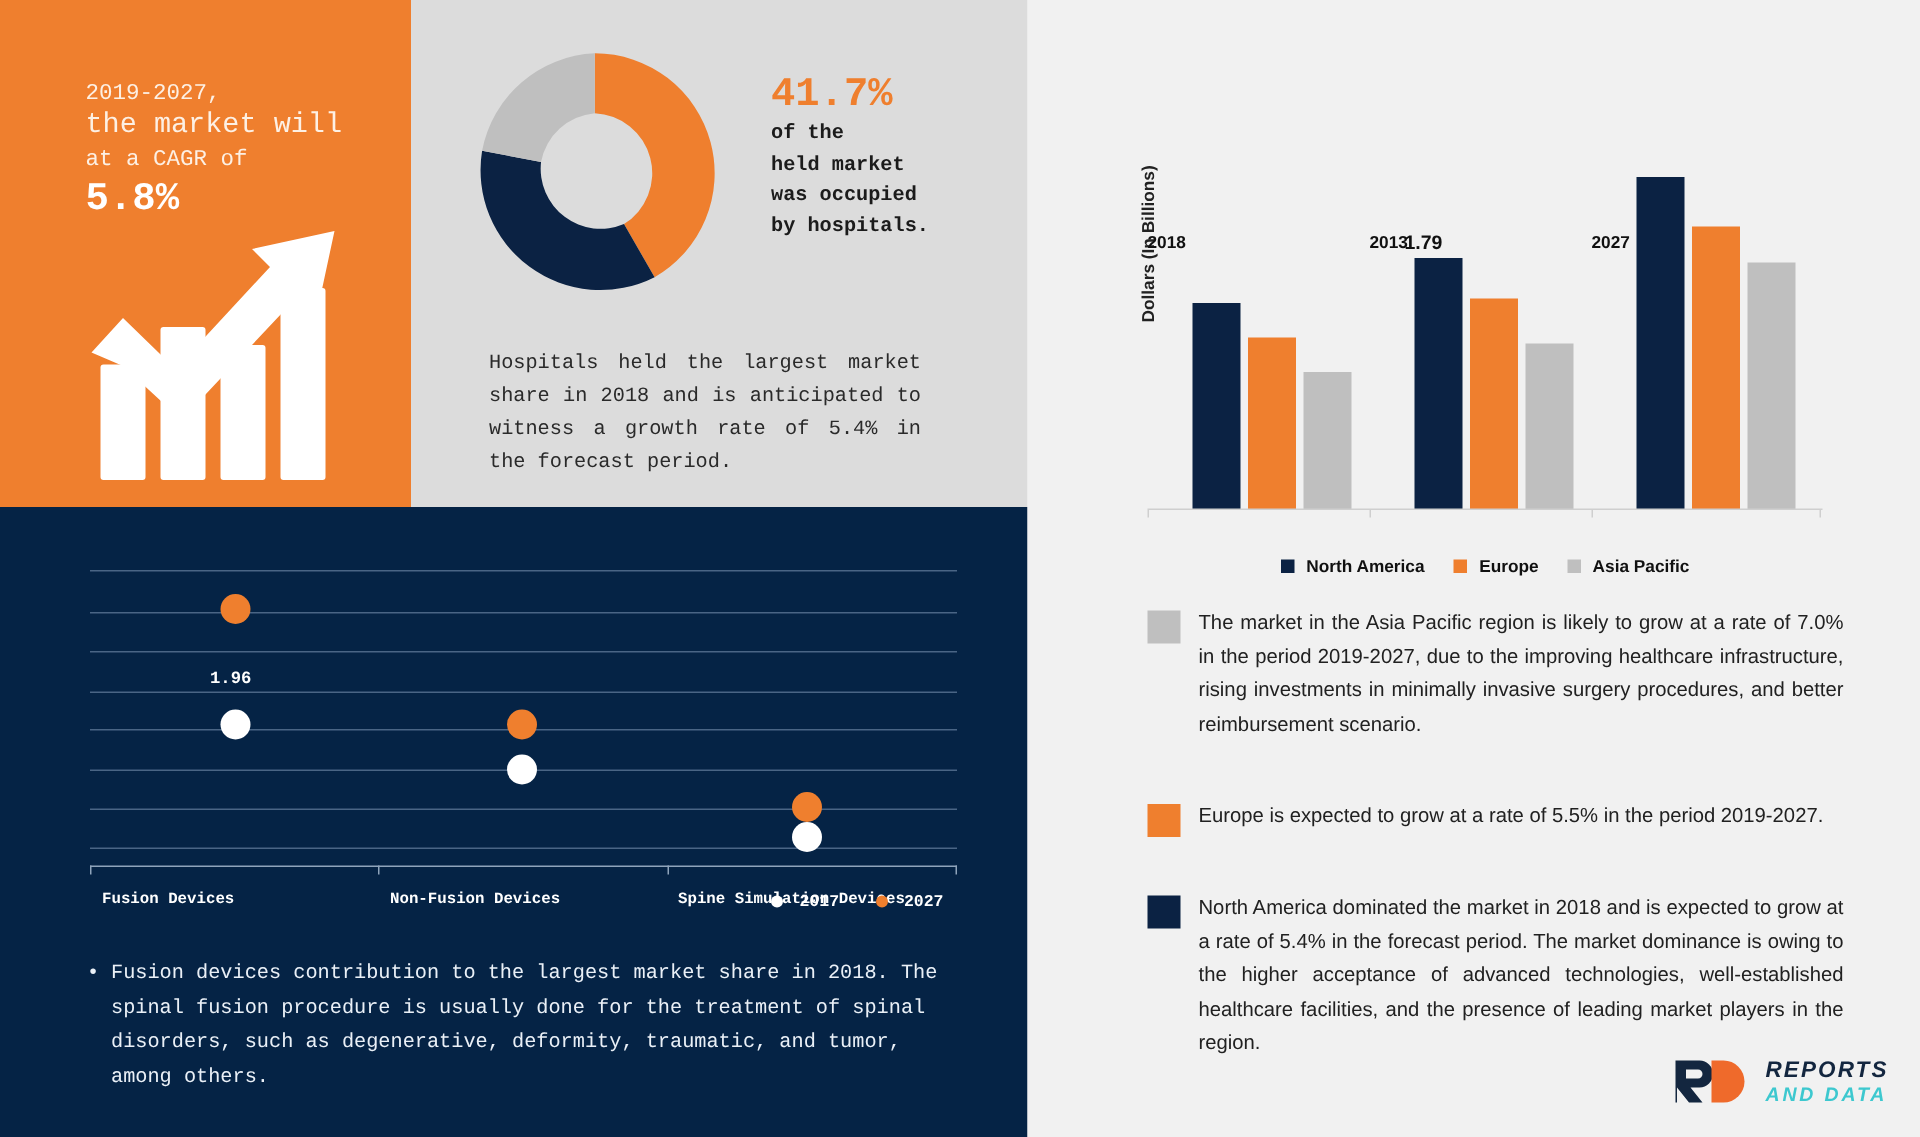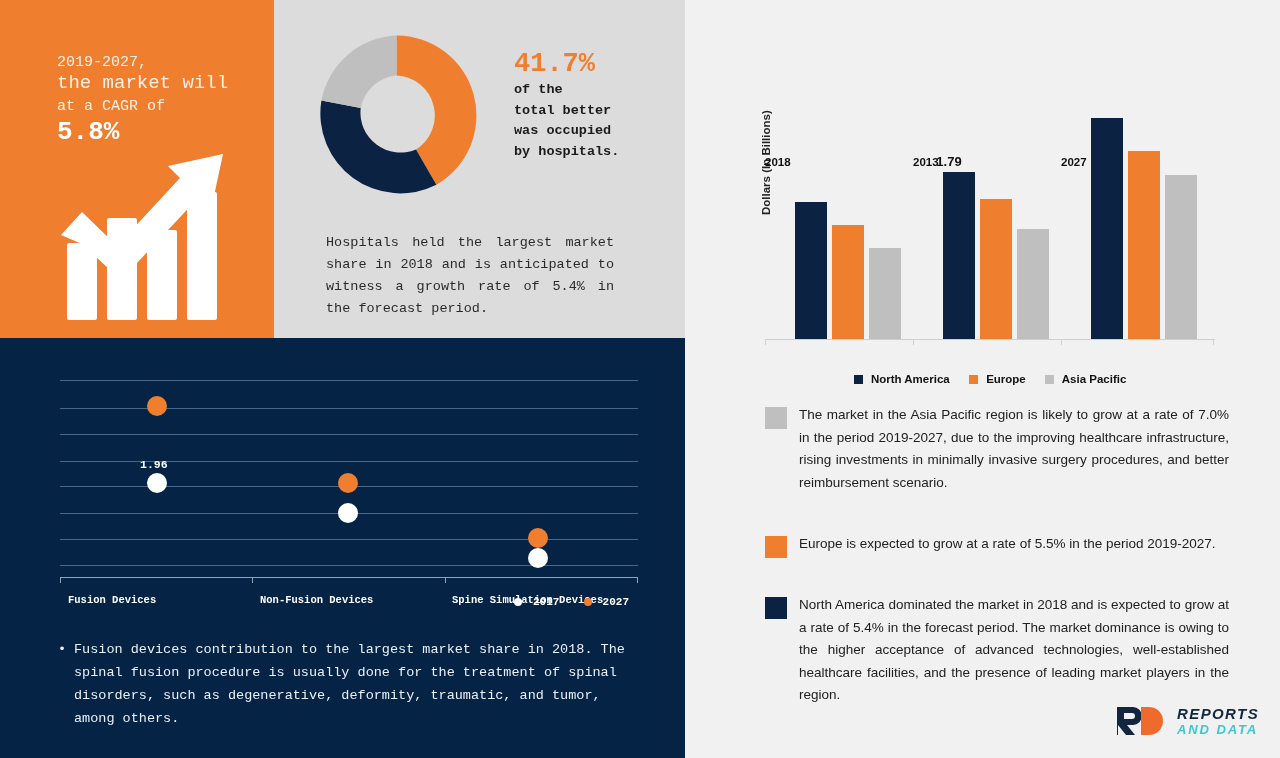--- a/index.html
+++ b/index.html
@@ -128,42 +128,42 @@
           <path d="M87.5 7.5 A80 80 0 0 1 127.4 156.8 L107.0 121.4 A40 40 0 0 0 87.5 47.5 Z" fill="#ef7f2e"></path>
 
           <path d="M127.4 156.8 A80 80 0 0 1 12.4 72.5 L51.7 80.0 A40 40 0 0 0 107.0 121.4 Z" fill="#0b2243"></path>
 
           <path d="M12.4 72.5 A80 80 0 0 1 87.5 7.5 L87.5 47.5 A40 40 0 0 0 51.7 80.0 Z" fill="#bfbfbf"></path>
         </svg>
       </div>
       <div class="donut-stat">
         <div class="stat-pct">41.7%</div>
         <div class="stat-line">of the</div>
-        <div class="stat-line">total better</div>
+        <div class="stat-line">held market</div>
         <div class="stat-line">was occupied</div>
         <div class="stat-line">by hospitals.</div>
       </div>
       <div class="donut-para">Hospitals held the largest market share in 2018 and is anticipated to witness a growth rate of 5.4% in the forecast period.</div>
     </div>
 
     <div class="navy">
 
       <div class="dot-chart">
 
         <div class="grid-line" style="top:22px;width:578px;"></div>
         <div class="grid-line" style="top:50px;width:578px;"></div>
         <div class="grid-line" style="top:76px;width:578px;"></div>
         <div class="grid-line" style="top:103px;width:578px;"></div>
         <div class="grid-line" style="top:128px;width:578px;"></div>
         <div class="grid-line" style="top:155px;width:578px;"></div>
         <div class="grid-line" style="top:181px;width:578px;"></div>
         <div class="grid-line" style="top:207px;width:578px;"></div>
 
         <div class="dot y2027" style="left:87px;top:38px;"></div>
-        <div class="dot-label" style="left:80px;top:100px;">1.96</div>
+        <div class="dot-label" style="left:80px;top:88px;">1.96</div>
         <div class="dot y2017" style="left:87px;top:115px;"></div>
 
         <div class="dot y2027" style="left:278px;top:115px;"></div>
         <div class="dot y2017" style="left:278px;top:145px;"></div>
 
         <div class="dot y2027" style="left:468px;top:170px;"></div>
         <div class="dot y2017" style="left:468px;top:190px;"></div>
 
         <div class="axis-line" style="left:0;top:219px;width:578px;height:1px;"></div>
         <div class="axis-line" style="left:0;top:219px;width:1px;height:6px;"></div>

